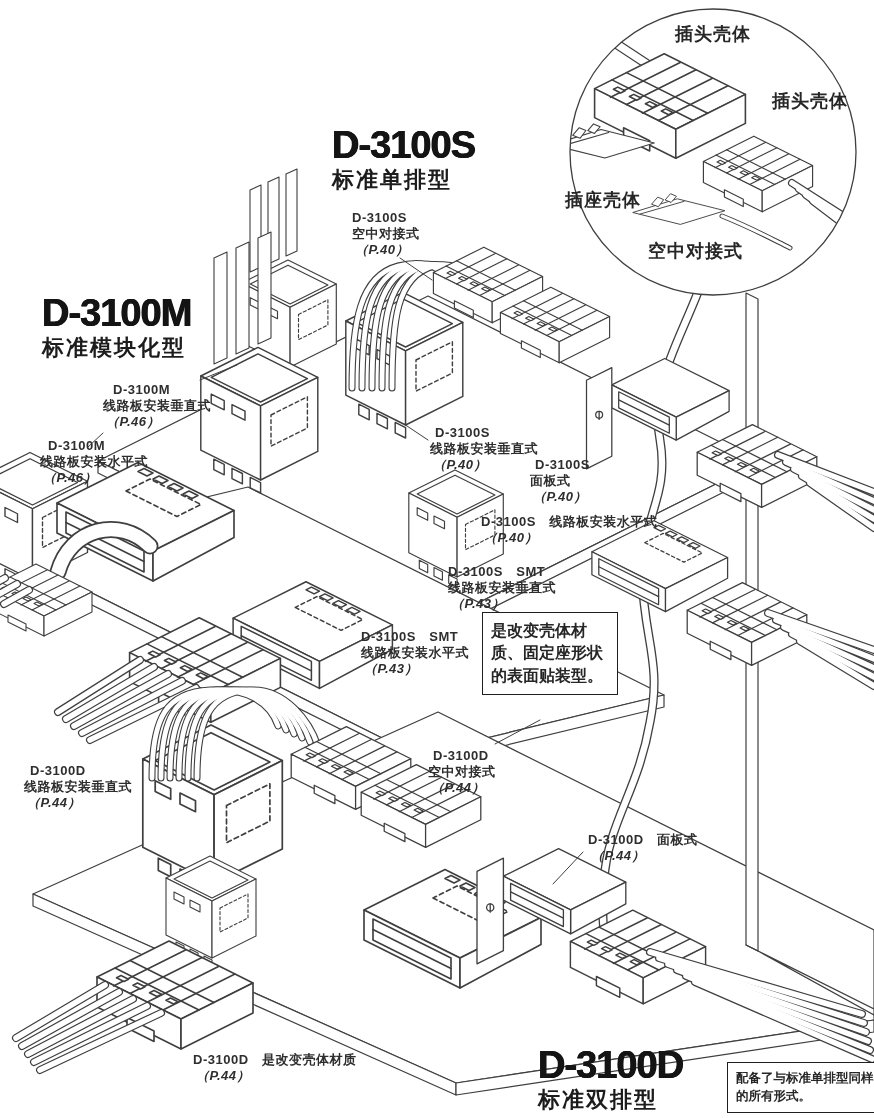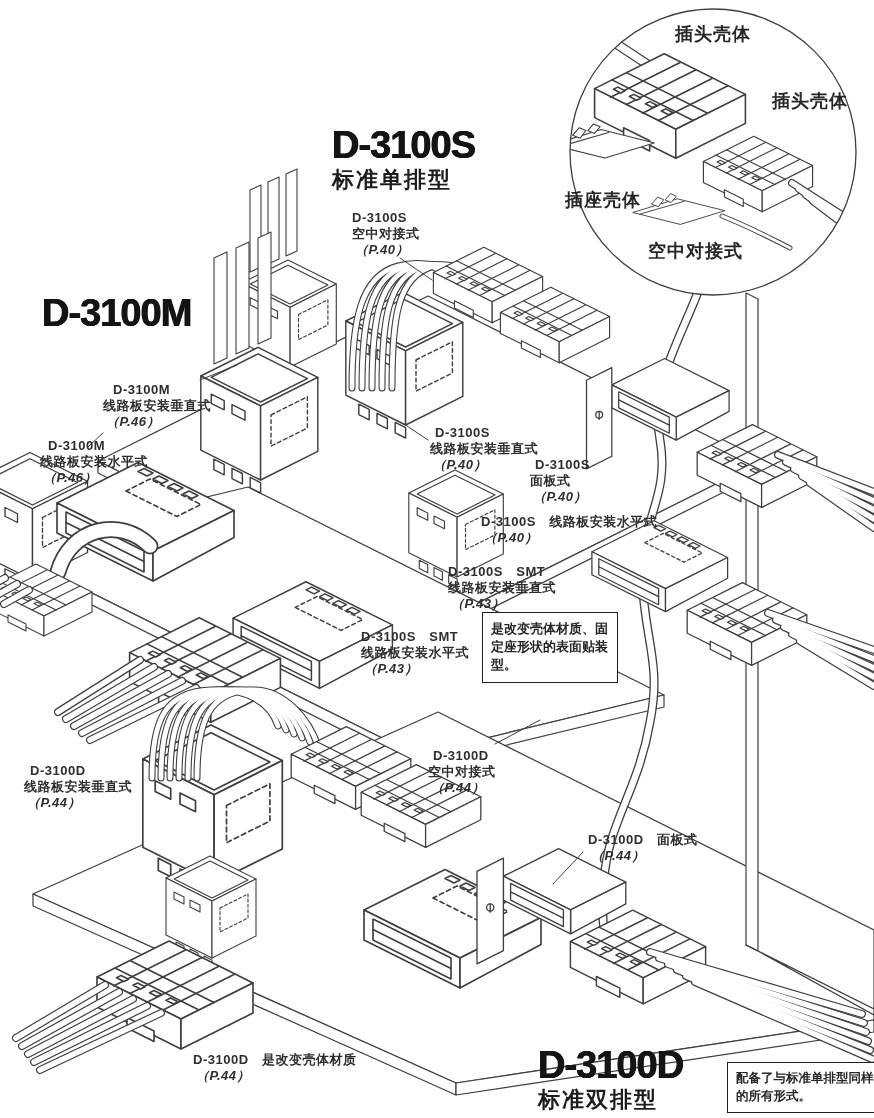--- a/index.html
+++ b/index.html
@@ -7,21 +7,21 @@
         font-family:"Liberation Sans","DejaVu Sans",sans-serif;color:#2b2b2b;}
   #art{position:absolute;left:0;top:0;z-index:1;}
   .txt{position:absolute;z-index:2;}
   .bigtitle{font-weight:700;font-size:38px;color:#141414;letter-spacing:-1px;line-height:1;
             text-shadow:0.5px 0 #141414,-0.4px 0 #141414;}
   .subtitle{font-weight:700;font-size:22px;color:#1c1c1c;letter-spacing:2px;line-height:1.2;margin-top:3px;}
   .plabel{font-size:13px;line-height:1.22;font-weight:600;color:#2e2e2e;letter-spacing:0.5px;}
   .plabel .pg{padding-left:3px;font-style:italic;}
   .inlabel{font-size:18px;font-weight:600;color:#262626;letter-spacing:1px;}
   .notebox{position:absolute;z-index:2;border:1.6px solid #1f1f1f;background:#fff;
-           font-size:13px;line-height:1.4;font-weight:600;color:#262626;padding:7px 8px;}
+           font-size:16px;line-height:1.4;font-weight:600;color:#262626;padding:7px 8px;}
   svg *{stroke-linejoin:round;stroke-linecap:round;}
   .wo{fill:none;stroke:#3f3f3f;stroke-width:8;}
   .wi{fill:none;stroke:#ffffff;stroke-width:5.6;}
   .ro{fill:none;stroke:#3f3f3f;stroke-width:7;}
   .ri{fill:none;stroke:#ffffff;stroke-width:4.8;}
   .co{fill:none;stroke:#3f3f3f;stroke-width:9;}
   .ci{fill:none;stroke:#ffffff;stroke-width:6.4;}
   .mo{fill:none;stroke:#3f3f3f;stroke-width:17;}
   .mi{fill:none;stroke:#ffffff;stroke-width:13.5;}
   .to{fill:none;stroke:#3f3f3f;stroke-width:5;}
@@ -345,20 +345,21 @@
     <path class="ld" d="M583,852 L553,884"></path>
   </g>
 </svg>
 
 <div class="txt" style="left:332px;top:126px">
   <div class="bigtitle">D-3100S</div>
   <div class="subtitle">标准单排型</div>
 </div>
 <div class="txt" style="left:42px;top:294px">
   <div class="bigtitle">D-3100M</div>
+  <div class="subtitle">标准模块化型</div>
 </div>
 <div class="txt" style="left:538px;top:1046px">
   <div class="bigtitle">D-3100D</div>
   <div class="subtitle">标准双排型</div>
 </div>
 
 <div class="txt inlabel" style="left:675px;top:22px">插头壳体</div>
 <div class="txt inlabel" style="left:772px;top:89px">插头壳体</div>
 <div class="txt inlabel" style="left:565px;top:188px">插座壳体</div>
 <div class="txt inlabel" style="left:648px;top:239px">空中对接式</div>

